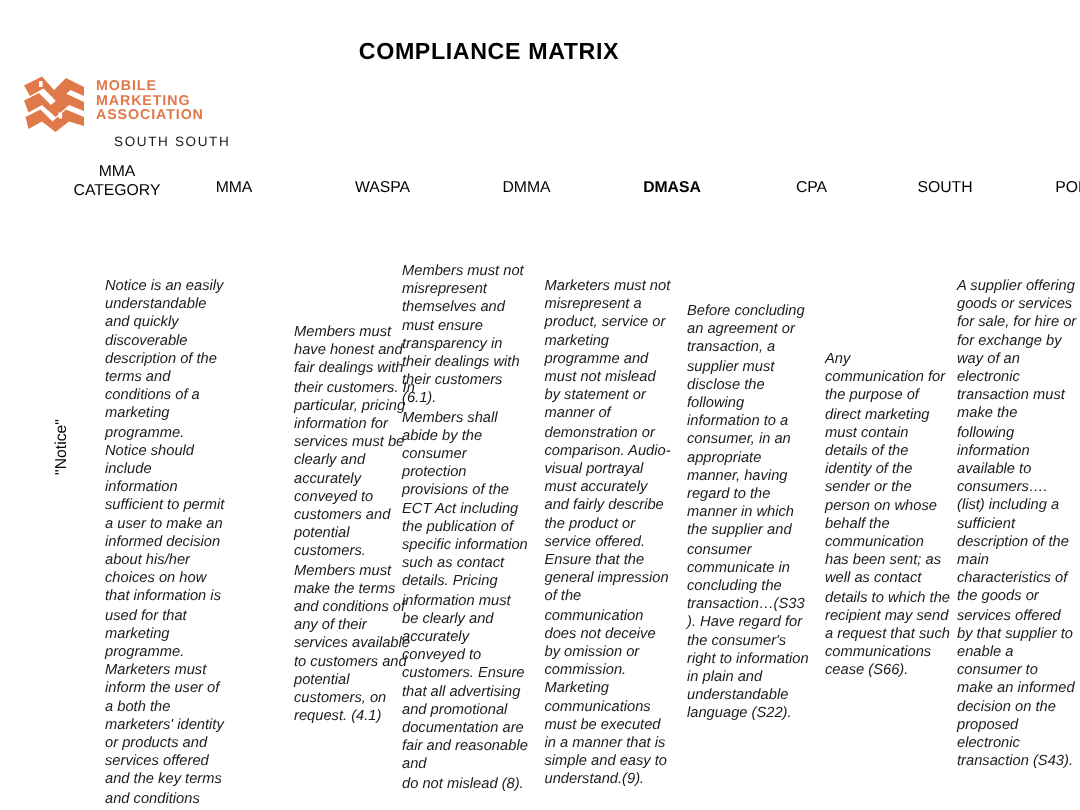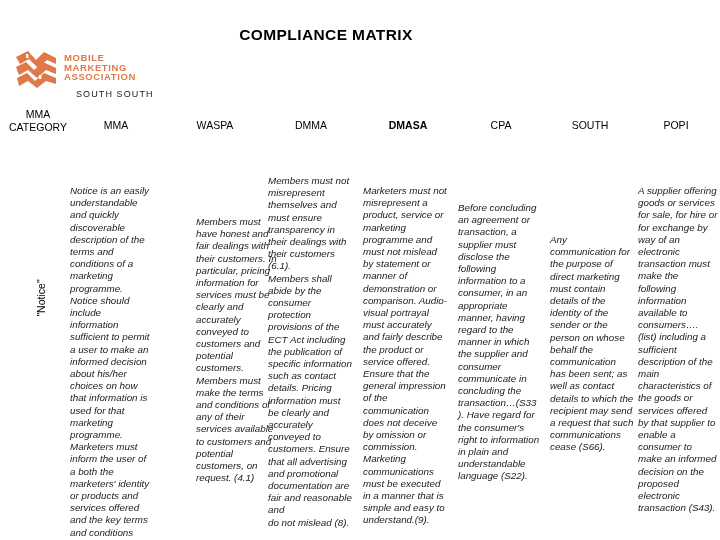--- a/index.html
+++ b/index.html
@@ -70,20 +70,21 @@
   
   #matrix {
     position: absolute;
     left: 0;
     top: 108px;
     width: 720px;
   }
   #matrix-header {
     position: relative;
     height: 34px;
+    margin-left: 40px;
   }
   .col-head {
     position: absolute;
     top: 0;
     font-size: 10.5px;
     text-align: center;
     line-height: 12.5px;
     color: #000;
     white-space: pre-line;
   }

